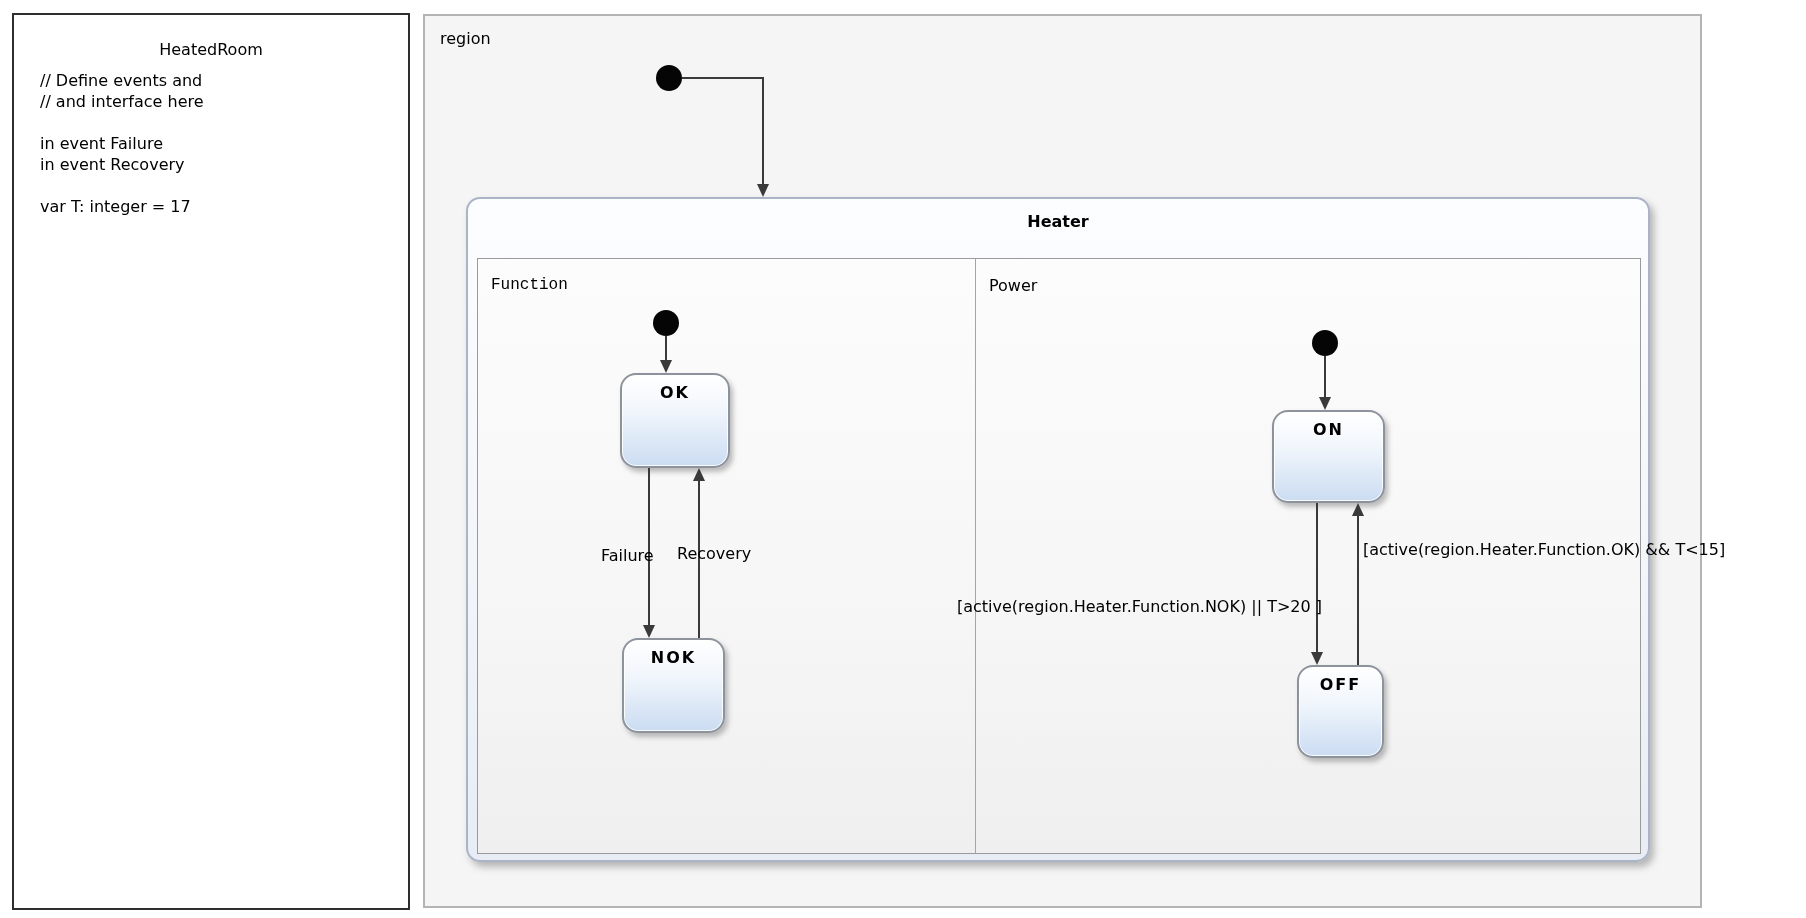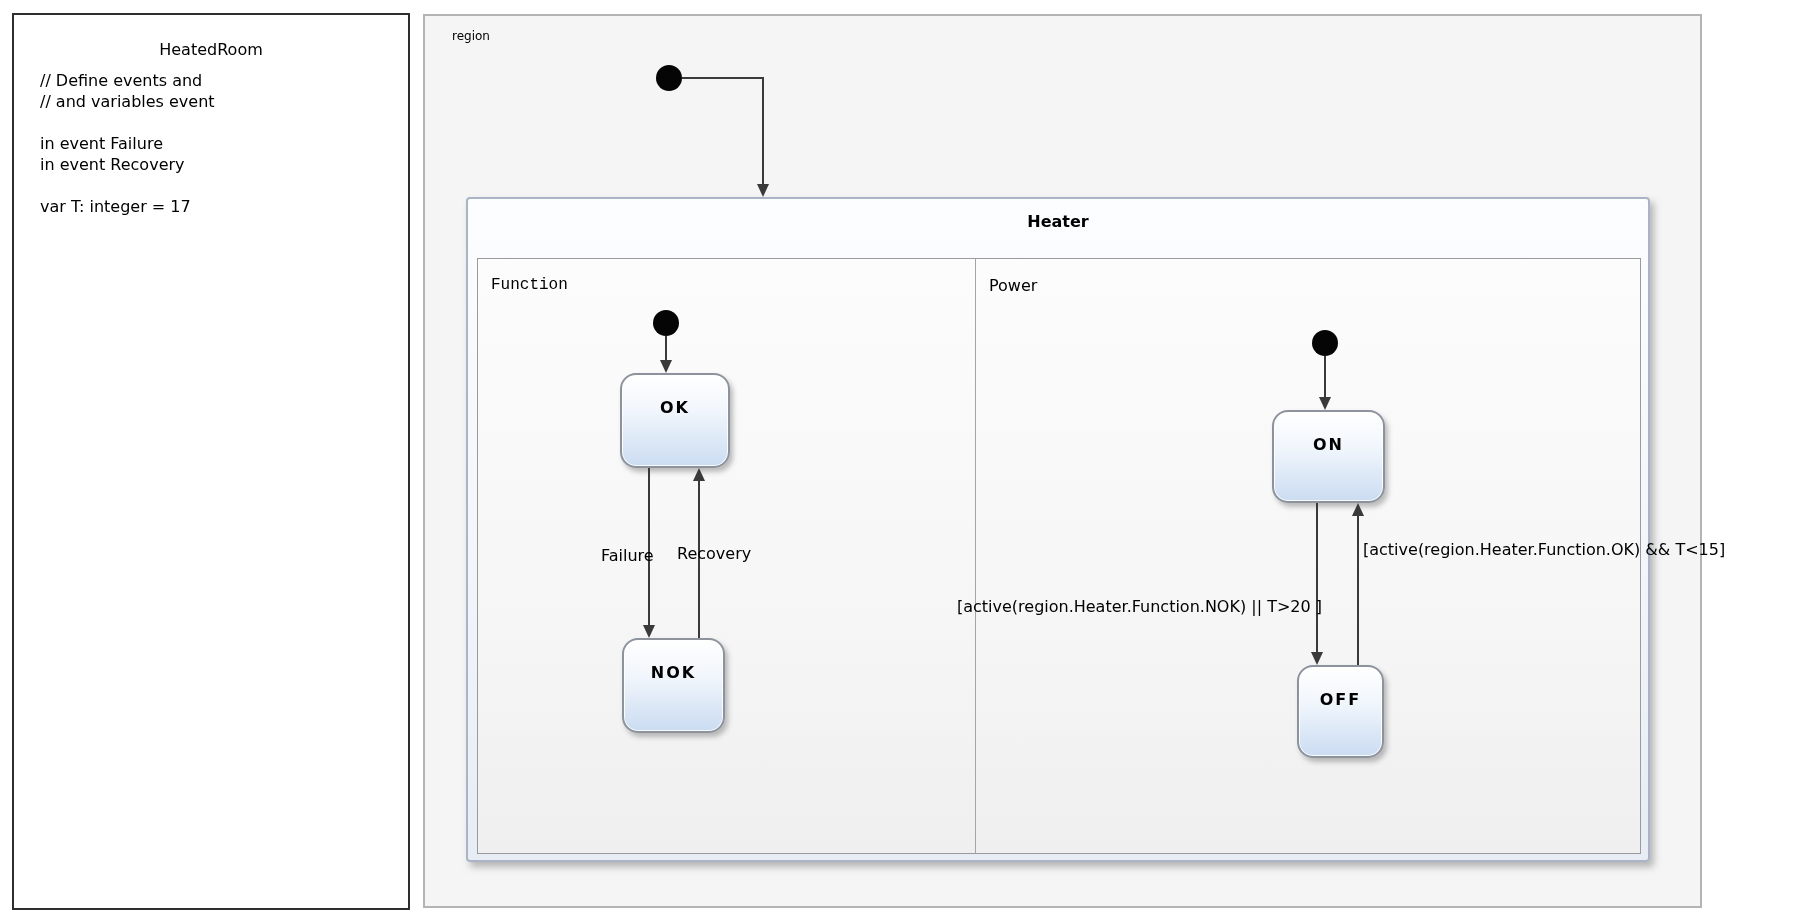--- a/index.html
+++ b/index.html
@@ -14,25 +14,25 @@
     background:#ffffff;border:2px solid #2e2e2e;box-sizing:border-box;
   }
   .decl-title{padding-top:25px;text-align:center;font-size:16px;}
   .decl-body{padding:11px 6px 0 26px;font-size:16px;line-height:21px;}
   .decl-line{min-height:21px;white-space:pre;}
   
   .region-panel{
     position:absolute;left:423px;top:14px;width:1279px;height:894px;
     background:#f5f5f5;border:2px solid #b4b4b4;box-sizing:border-box;
   }
-  .region-label{position:absolute;left:27px;top:13px;font-size:12px;}
+  .region-label{position:absolute;left:15px;top:13px;font-size:16px;}
   
   .heater{
     position:absolute;left:466px;top:197px;width:1184px;height:665px;
-    box-sizing:border-box;border:2px solid #aab4c6;border-radius:4px;
+    box-sizing:border-box;border:2px solid #aab4c6;border-radius:14px;
     background:linear-gradient(180deg,#fcfdff 0%,#f2f5fa 55%,#e7ecf5 100%);
     box-shadow:4px 5px 7px rgba(120,120,120,0.5);
     z-index:1;
   }
   .heater-title{padding-top:13px;text-align:center;font-size:16px;font-weight:bold;}
   .compartment{
     position:absolute;left:9px;right:7px;top:59px;bottom:6px;
     border:1px solid #9a9a9a;box-sizing:border-box;
     background:linear-gradient(180deg,#fcfcfc 0%,#f6f6f6 60%,#efefef 100%);
     display:flex;
@@ -40,21 +40,21 @@
   .subregion{position:relative;height:100%;box-sizing:border-box;}
   .subregion.function{width:498px;border-right:1px solid #a5a5a5;font-family:Liberation Mono, monospace;}
   .subregion.power{flex:1;}
   .subregion-label{position:absolute;left:13px;top:17px;font-size:16px;}
   
   .state{
     position:absolute;box-sizing:border-box;
     border:2px solid #8d939c;border-radius:16px;
     background:linear-gradient(180deg,#ffffff 0%,#f1f6fc 40%,#cbdcf2 100%);
     box-shadow:3px 4px 5px rgba(110,110,110,0.45), inset 0 0 0 1px rgba(255,255,255,0.85);
-    text-align:center;padding-top:23px;
+    text-align:center;padding-top:8px;
     font-size:16px;font-weight:bold;letter-spacing:2px;
     z-index:2;
   }
   .state-ok {left:620px;top:373px;width:110px;height:95px;}
   .state-nok{left:622px;top:638px;width:103px;height:95px;}
   .state-on {left:1272px;top:410px;width:113px;height:93px;}
   .state-off{left:1297px;top:665px;width:87px;height:93px;}
   
   .overlay{position:absolute;left:0;top:0;z-index:3;pointer-events:none;}
   .t-line{stroke:#3a3a3a;stroke-width:2;fill:none;}
@@ -69,21 +69,21 @@
 </style>
 </head>
 <body>
 
 <div class="stage">
 
   <div class="decl-panel">
     <div class="decl-title">HeatedRoom</div>
     <div class="decl-body">
       <div class="decl-line">// Define events and</div>
-      <div class="decl-line">// and variables event</div>
+      <div class="decl-line">// and interface here</div>
       <div class="decl-line"></div>
       <div class="decl-line">in event Failure</div>
       <div class="decl-line">in event Recovery</div>
       <div class="decl-line"></div>
       <div class="decl-line">var T: integer = 17</div>
     </div>
   </div>
 
   <div class="region-panel">
     <div class="region-label">region</div>

